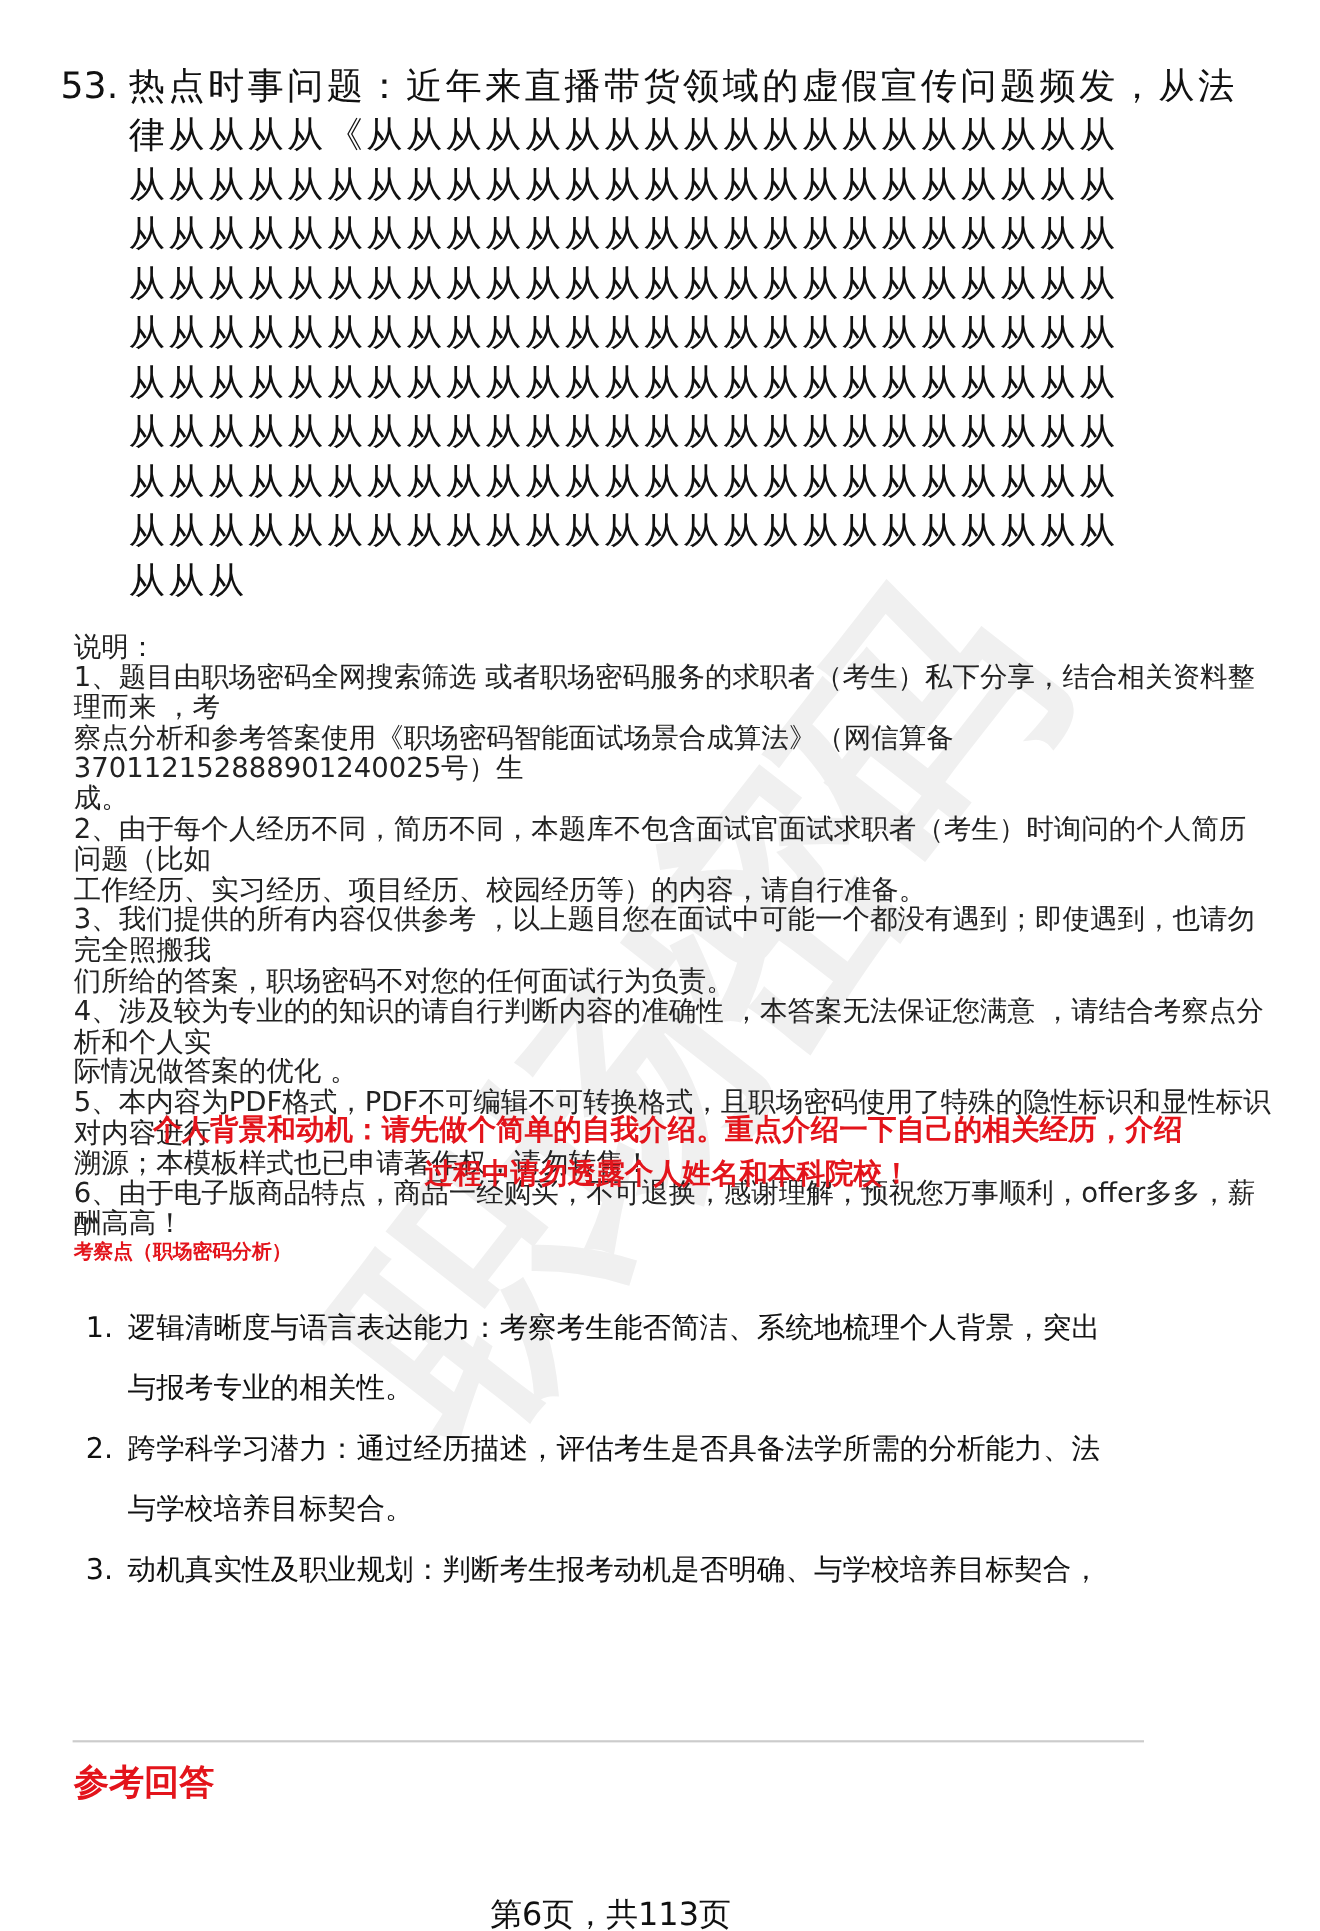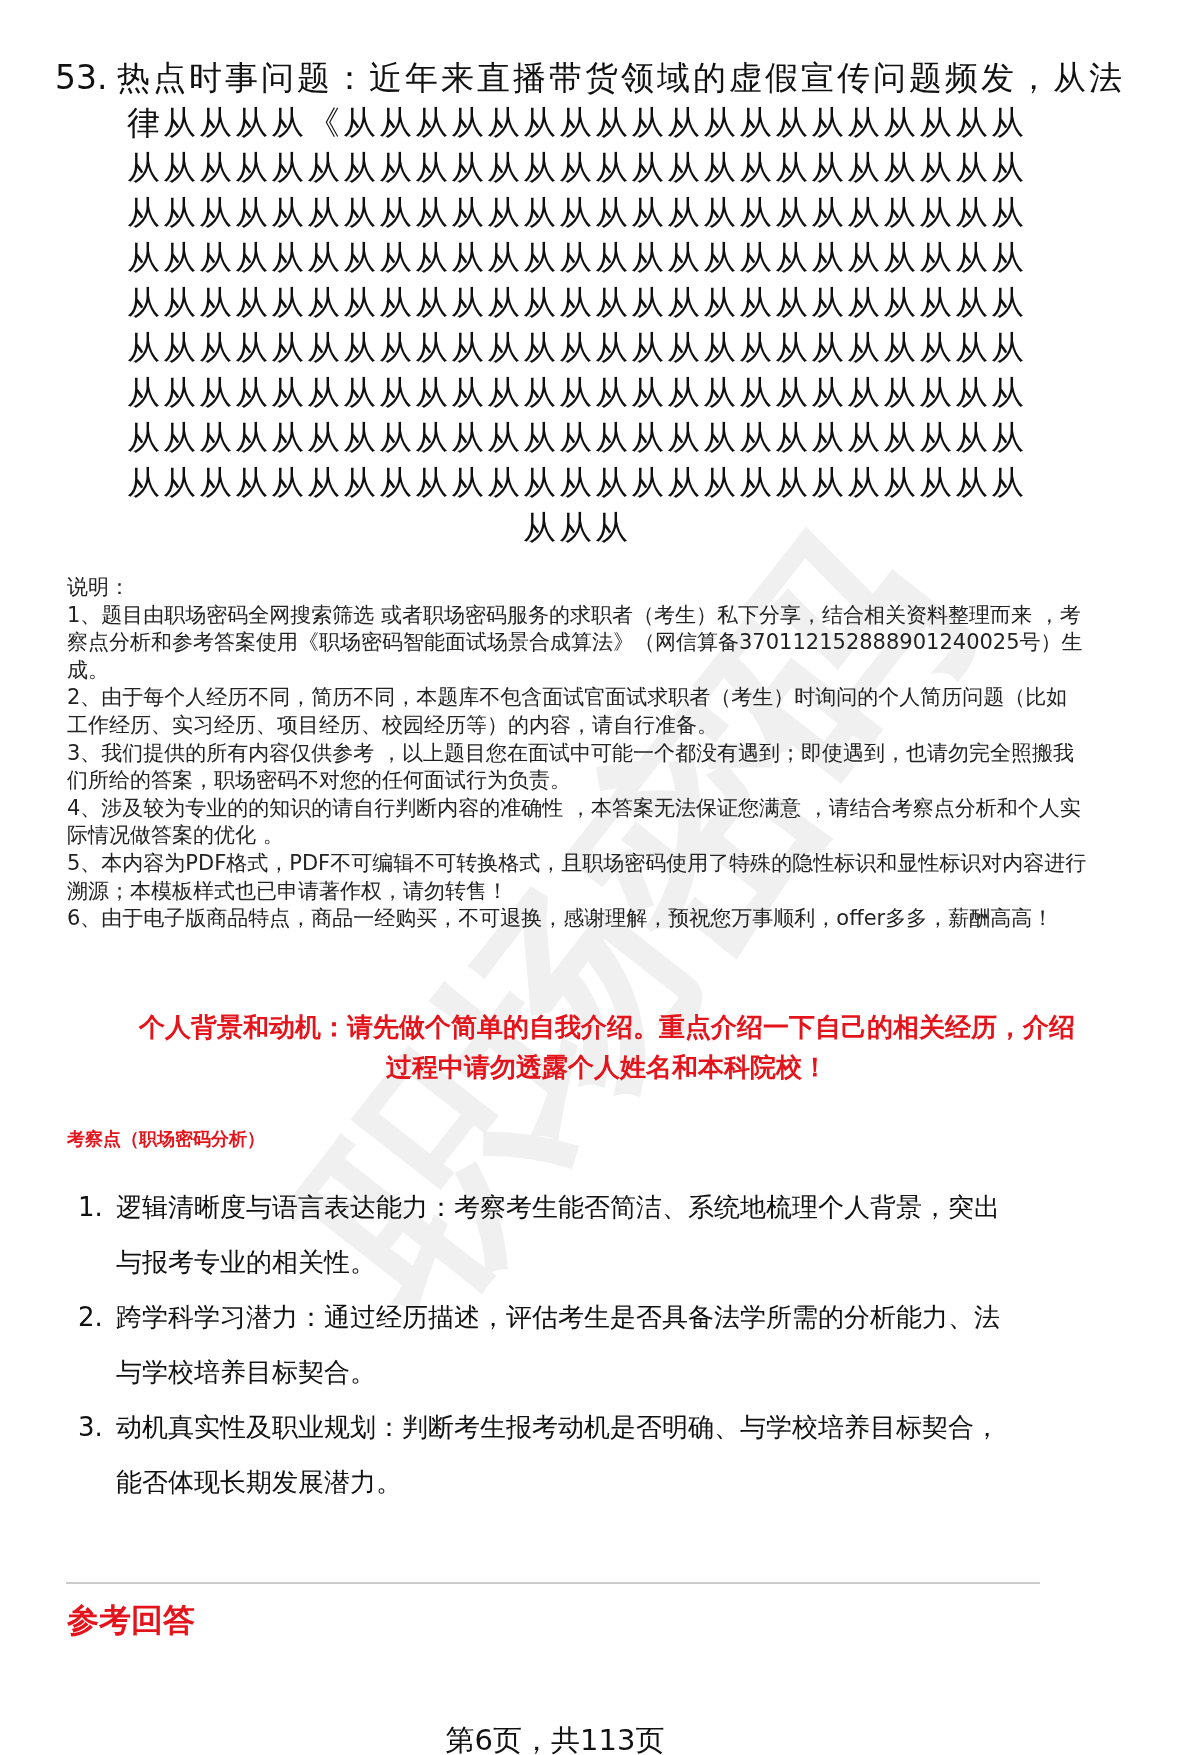--- a/index.html
+++ b/index.html
@@ -18,25 +18,25 @@
     letter-spacing: -10px;
   }
   .content { position: absolute; left: 0; top: 0; width: 1200px; z-index: 1; }
 
   .question {
     position: absolute; left: 55px; top: 55px; width: 1080px;
     font-size: 33px; line-height: 45px;
   }
   .question .qnum { position: absolute; left: 0; top: 0; }
   .question .qtext { position: absolute; left: 62px; top: 0; width: 920px; }
-  .question .qline { display: block; white-space: nowrap; letter-spacing: 3px; text-align: center; }
+  .question .qline { display: block; white-space: nowrap; letter-spacing: 3px; }
 
   .notes {
     position: absolute; left: 67px; top: 574px; width: 1090px;
-    font-size: 21px; line-height: 27.6px; color: #222222;
+    font-size: 25px; line-height: 27.6px; color: #222222;
   }
   .notes div { display: block; }
 
   .red-heading {
     position: absolute; left: 67px; top: 1007px; width: 1080px;
     color: #e3141b; font-weight: bold; font-size: 26px; line-height: 40px; text-align: center;
   }
   .section-title {
     position: absolute; left: 67px; top: 1121px;
     color: #e3141b; font-weight: bold; font-size: 18px; line-height: 36px;
@@ -115,21 +115,20 @@
       <div>与报考专业的相关性。</div>
     </div>
     <div class="analysis-item">
       <span class="num">2.</span>
       <div>跨学科学习潜力：通过经历描述，评估考生是否具备法学所需的分析能力、法</div>
       <div>与学校培养目标契合。</div>
     </div>
     <div class="analysis-item">
       <span class="num">3.</span>
       <div>动机真实性及职业规划：判断考生报考动机是否明确、与学校培养目标契合，</div>
-      <div>能否体现长期发展潜力。</div>
     </div>
   </div>
 
   <div class="divider"></div>
 
   <div class="answer-title">参考回答</div>
 
   <div class="footer">第6页，共113页</div>
 </div>
 

